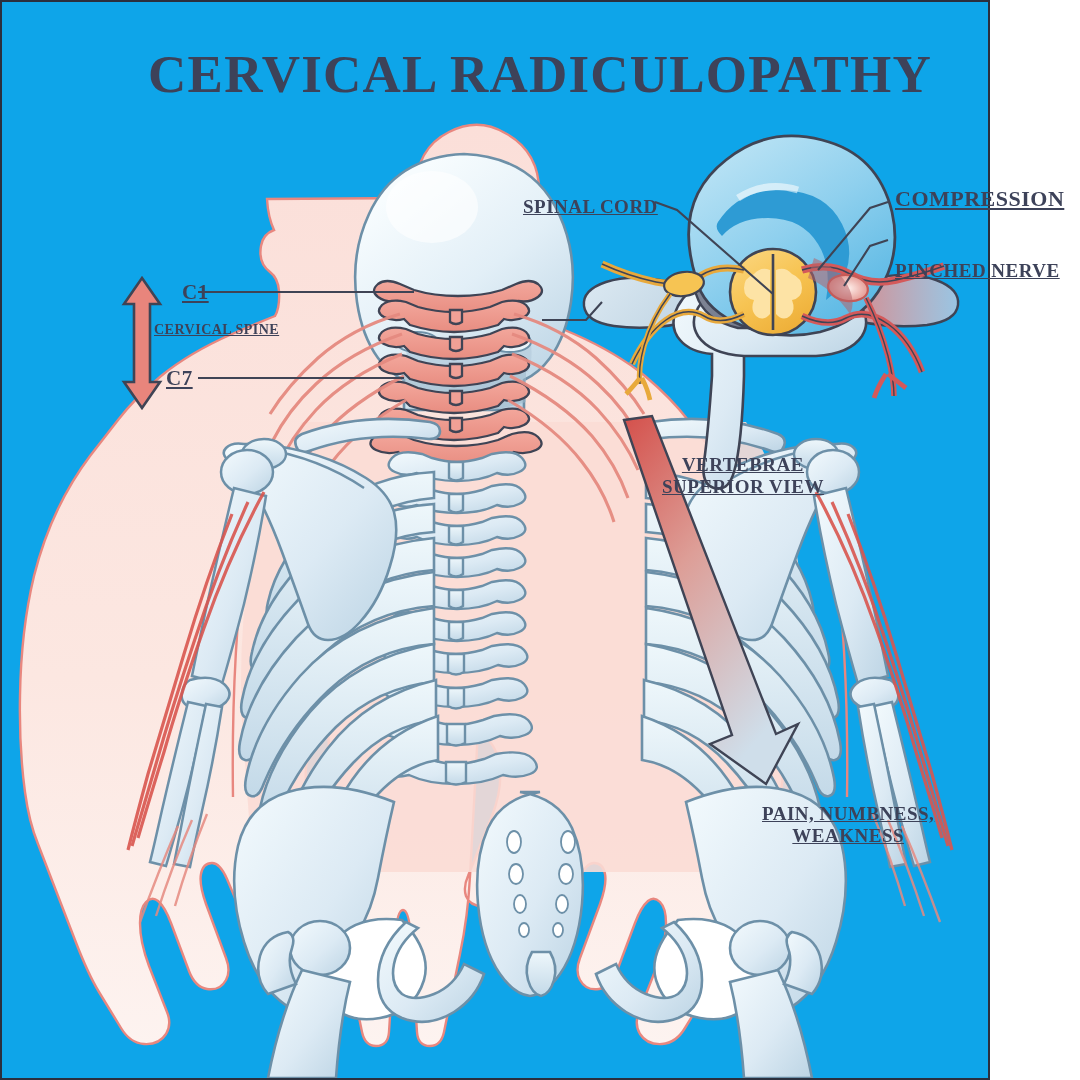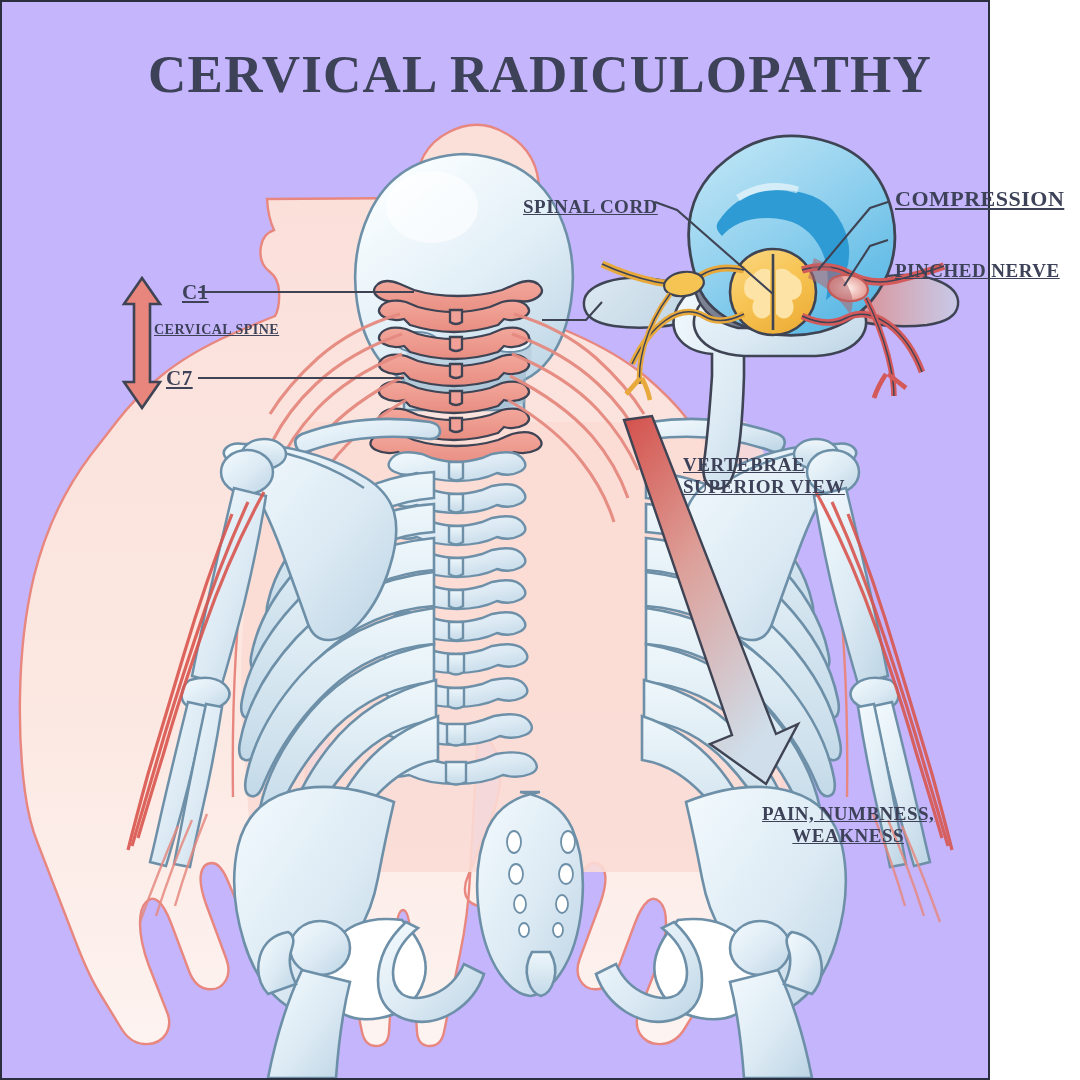--- a/index.html
+++ b/index.html
@@ -1,33 +1,33 @@
 <!DOCTYPE html>
 <html><head>
 <meta charset="utf-8">
 <style>
   html,body{margin:0;padding:0;background:#ffffff;}
   body{width:1080px;height:1080px;overflow:hidden;font-family:"Liberation Serif",serif;}
-  #page{position:relative;width:990px;height:1080px;background:#c4b5fd;
+  #page{position:relative;width:990px;height:1080px;background:#0ea5e9;
         box-sizing:border-box;border:2px solid #2b2f3d;}
   svg{display:block;}
   #art{position:absolute;left:0;top:0;width:1076px;height:1076px;}
 
   .lbl{position:absolute;color:#3d4259;font-family:"Liberation Serif",serif;
        font-weight:bold;letter-spacing:.5px;line-height:1.18;white-space:pre;text-decoration:underline;}
   #title{left:0;top:42px;width:1076px;text-align:center;font-size:53px;
          letter-spacing:1.2px;color:#3d4259;font-weight:bold;
          font-family:"Liberation Serif",serif;position:absolute;}
   #lab-c1{left:164px;top:278px;font-size:21px;margin-left:16px;}
   #lab-cspine{left:152px;top:320px;font-size:14px;}
   #lab-c7{left:164px;top:364px;font-size:21px;}
   #lab-cord{left:521px;top:194px;font-size:19px;}
   #lab-comp{left:893px;top:184px;font-size:22px;}
   #lab-pinch{left:893px;top:230px;font-size:19px;margin-top:28px;}
-  #lab-vert{left:681px;top:452px;font-size:19px;text-align:left;}
+  #lab-vert{left:660px;top:452px;font-size:19px;text-align:center;}
   #lab-sym{left:760px;top:760px;font-size:19px;text-align:center;margin-top:41px;}
 </style>
 </head>
 <body>
 
 <div id="page">
 
   <svg id="art" viewBox="0 0 1076 1076">
     <defs>
       <linearGradient id="boneG" x1="0" y1="0" x2="1" y2="1">

